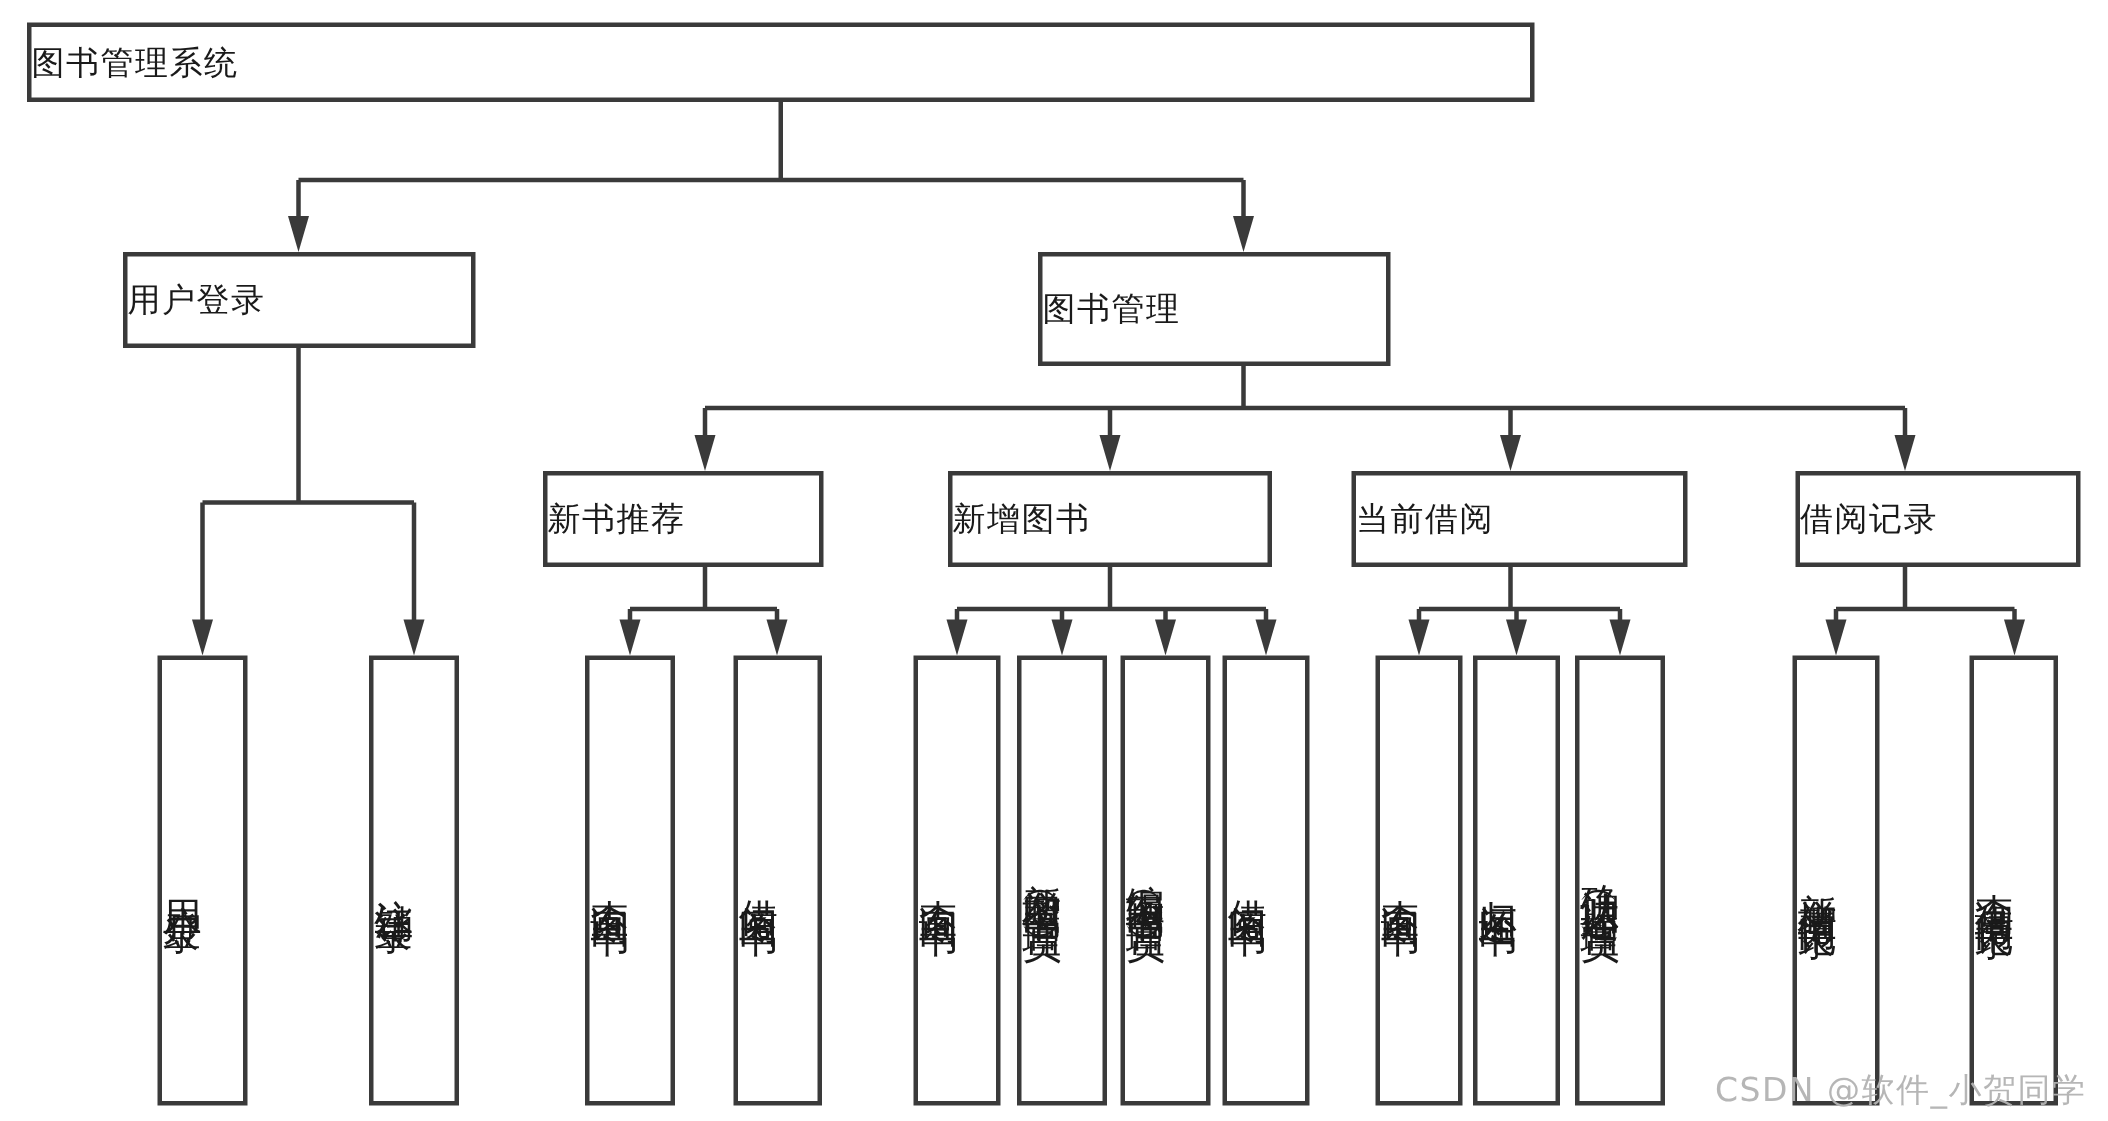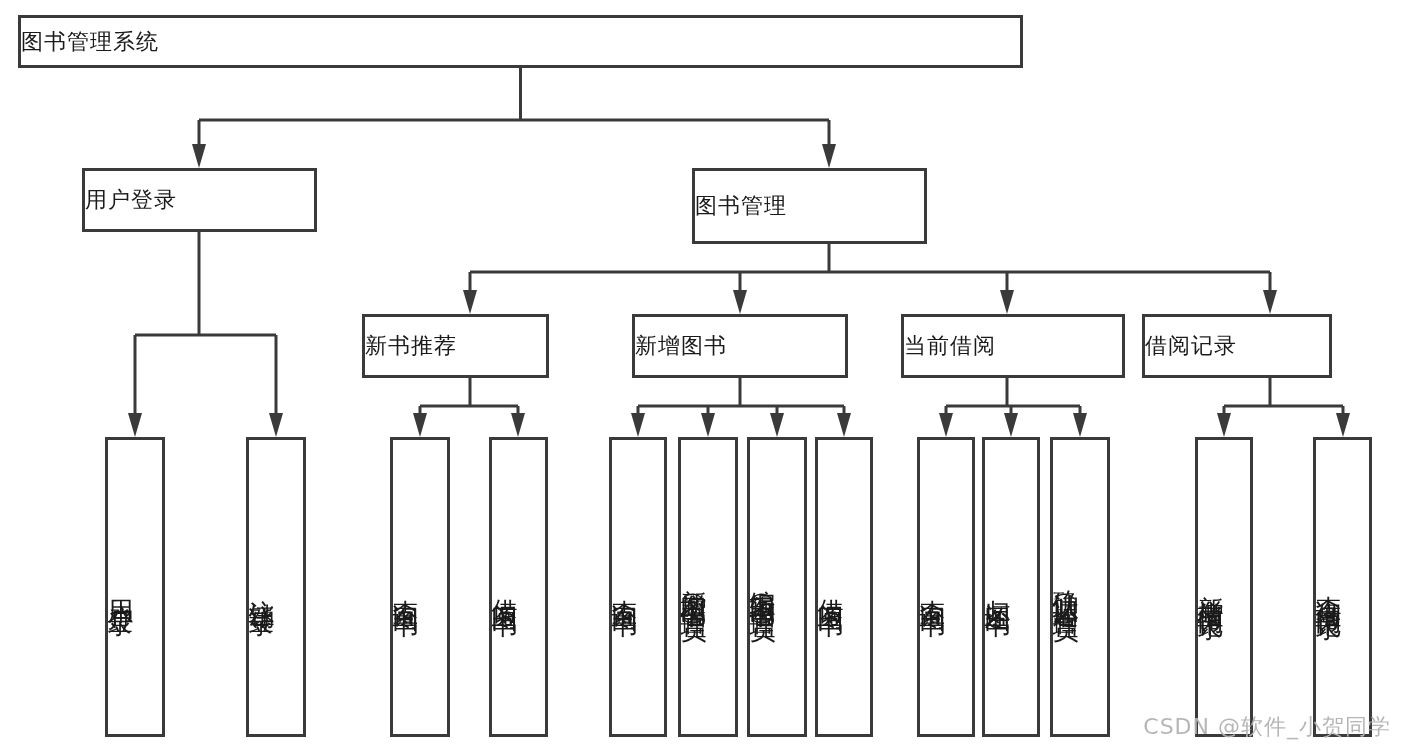--- a/index.html
+++ b/index.html
@@ -38,21 +38,21 @@
     letter-spacing: 1px;
     white-space: nowrap;
   }
   .box.root  { left: 18px;  top: 15px;  width: 1005px; height: 53px; }
   .box.lvl2a { left: 82px;  top: 168px; width: 235px;  height: 64px; }
   .box.lvl2b { left: 692px; top: 168px; width: 235px;  height: 76px; }
   .box.lvl3  { top: 314px; height: 64px; }
   .box.l3a { left: 362px;  width: 187px; }
   .box.l3b { left: 632px;  width: 216px; }
   .box.l3c { left: 901px;  width: 224px; }
-  .box.l3d { left: 1142px; width: 190px; }
+  .box.l3d { left: 1197px; width: 190px; }
   .box.leaf { top: 437px; height: 300px; }
   .vtext {
     writing-mode: vertical-rl;
     text-orientation: mixed;
     font-size: 26px;
     letter-spacing: 4px;
     line-height: 1;
     white-space: nowrap;
   }
   .lf1  { left: 105px;  width: 60px; }

